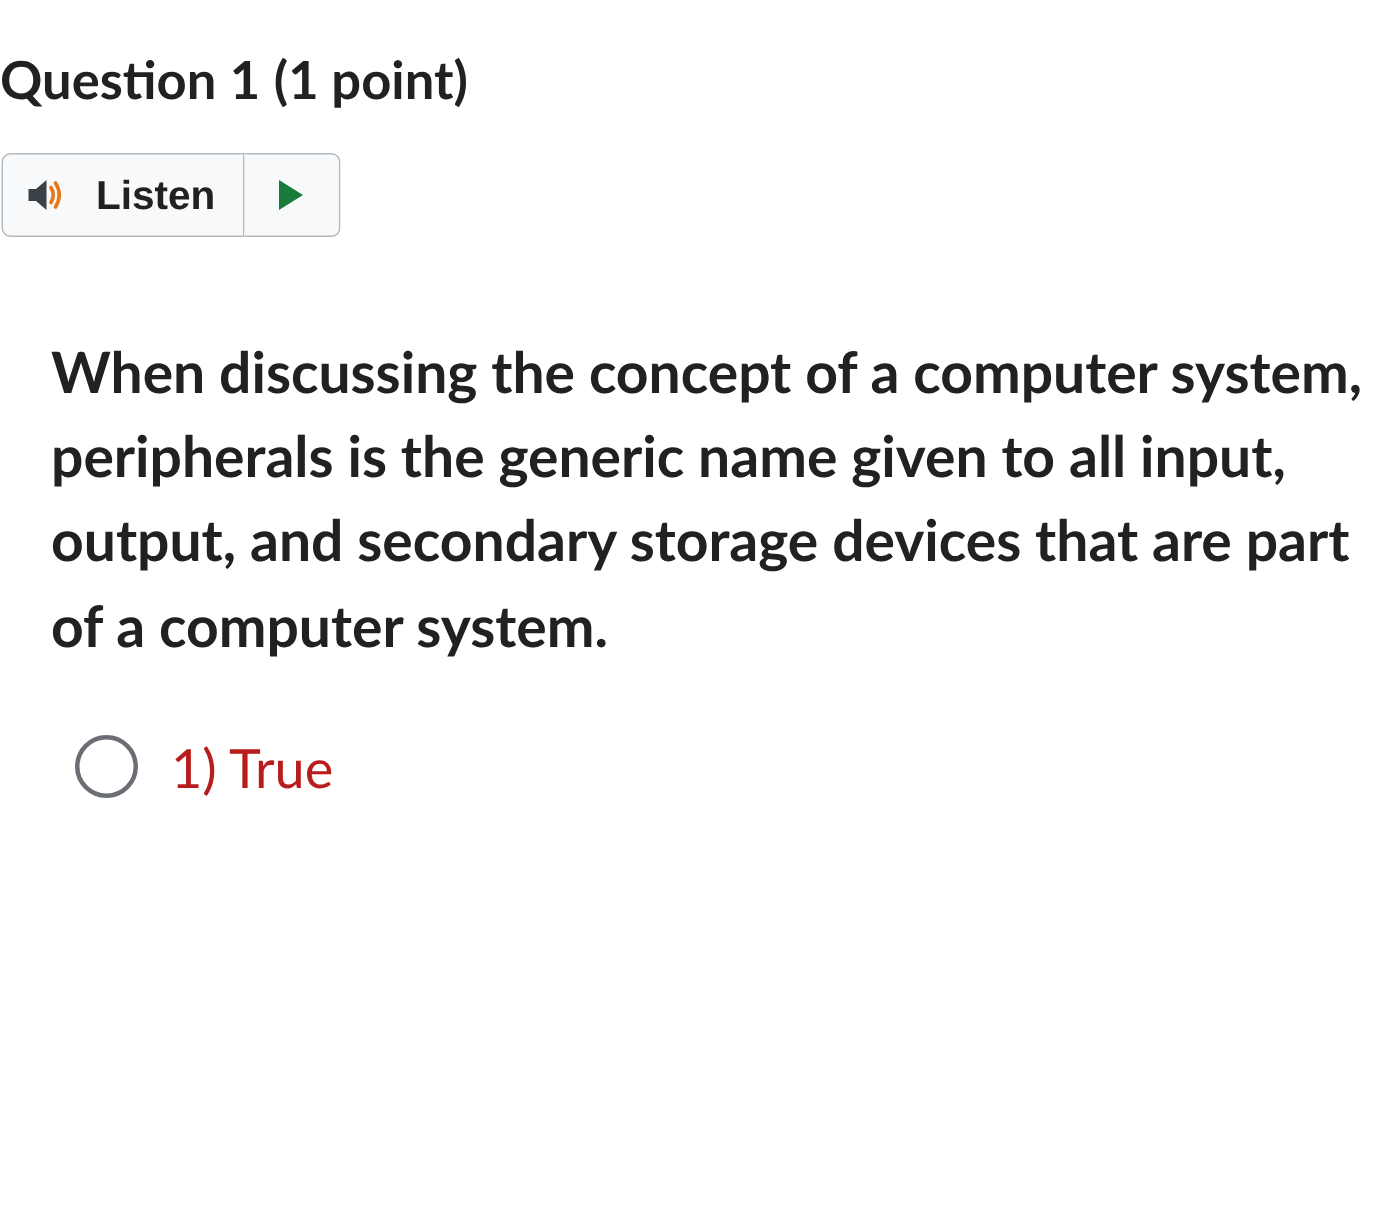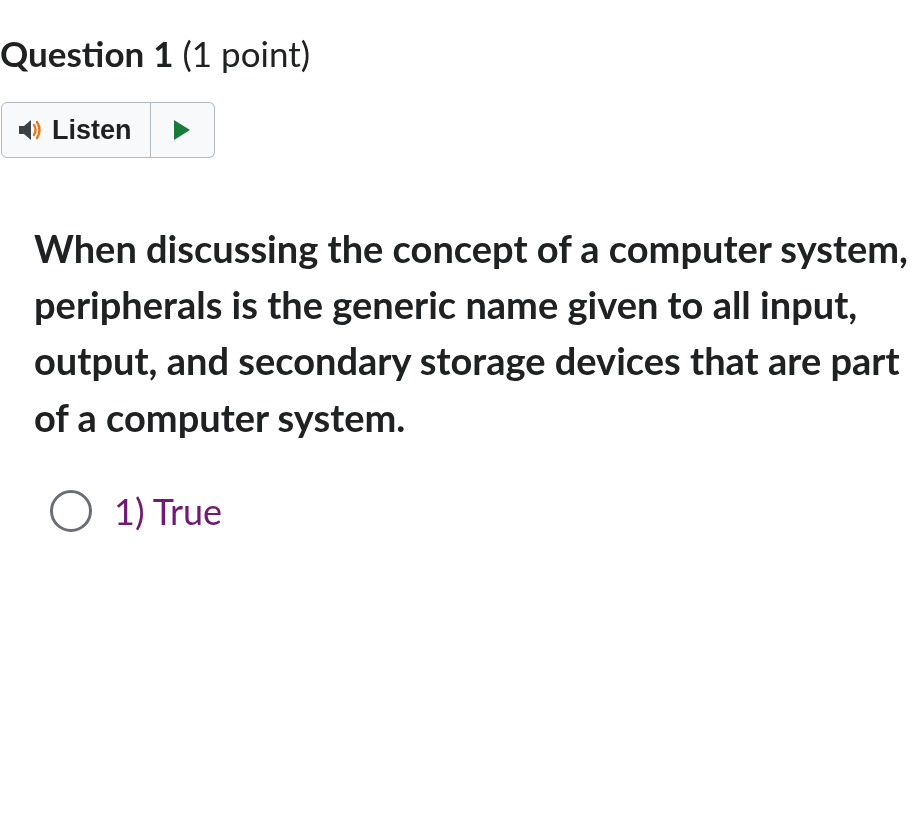--- a/index.html
+++ b/index.html
@@ -19,32 +19,32 @@
       font-size: 35px;
       font-weight: 400;
       margin-top: 32px;
       margin-bottom: 28px;
       margin-left: 0;
     }
     .question-header .qnum {
       font-weight: 700;
     }
     .question-header .points {
-      font-weight: 400;
+      font-weight: 700;
     }
     .listen-group {
       display: inline-flex;
       margin-left: 1px;
       margin-bottom: 32px;
     }
     .listen-button {
       display: inline-flex;
       align-items: center;
       justify-content: center;
-      gap: 8px;
+      gap: 20px;
       background: #f8f9fa;
       border: 1px solid #b3b8bd;
       border-radius: 6px 0 0 6px;
       height: 56px;
       padding: 0 18px 0 14px;
       cursor: pointer;
       font-size: 27px;
       font-weight: 700;
       color: #202122;
     }
@@ -90,21 +90,21 @@
       width: 42px;
       height: 42px;
       border: 3px solid #6b6f75;
       border-radius: 50%;
       margin-right: 22px;
       flex-shrink: 0;
       background: #ffffff;
     }
     .option-label {
       font-size: 36px;
-      color: #701a75;
+      color: #b91c1c;
       font-weight: 400;
     }
   </style>
 </head>
 <body>
 
 
 
 <div class="question-header">
   <span class="qnum">Question</span>

